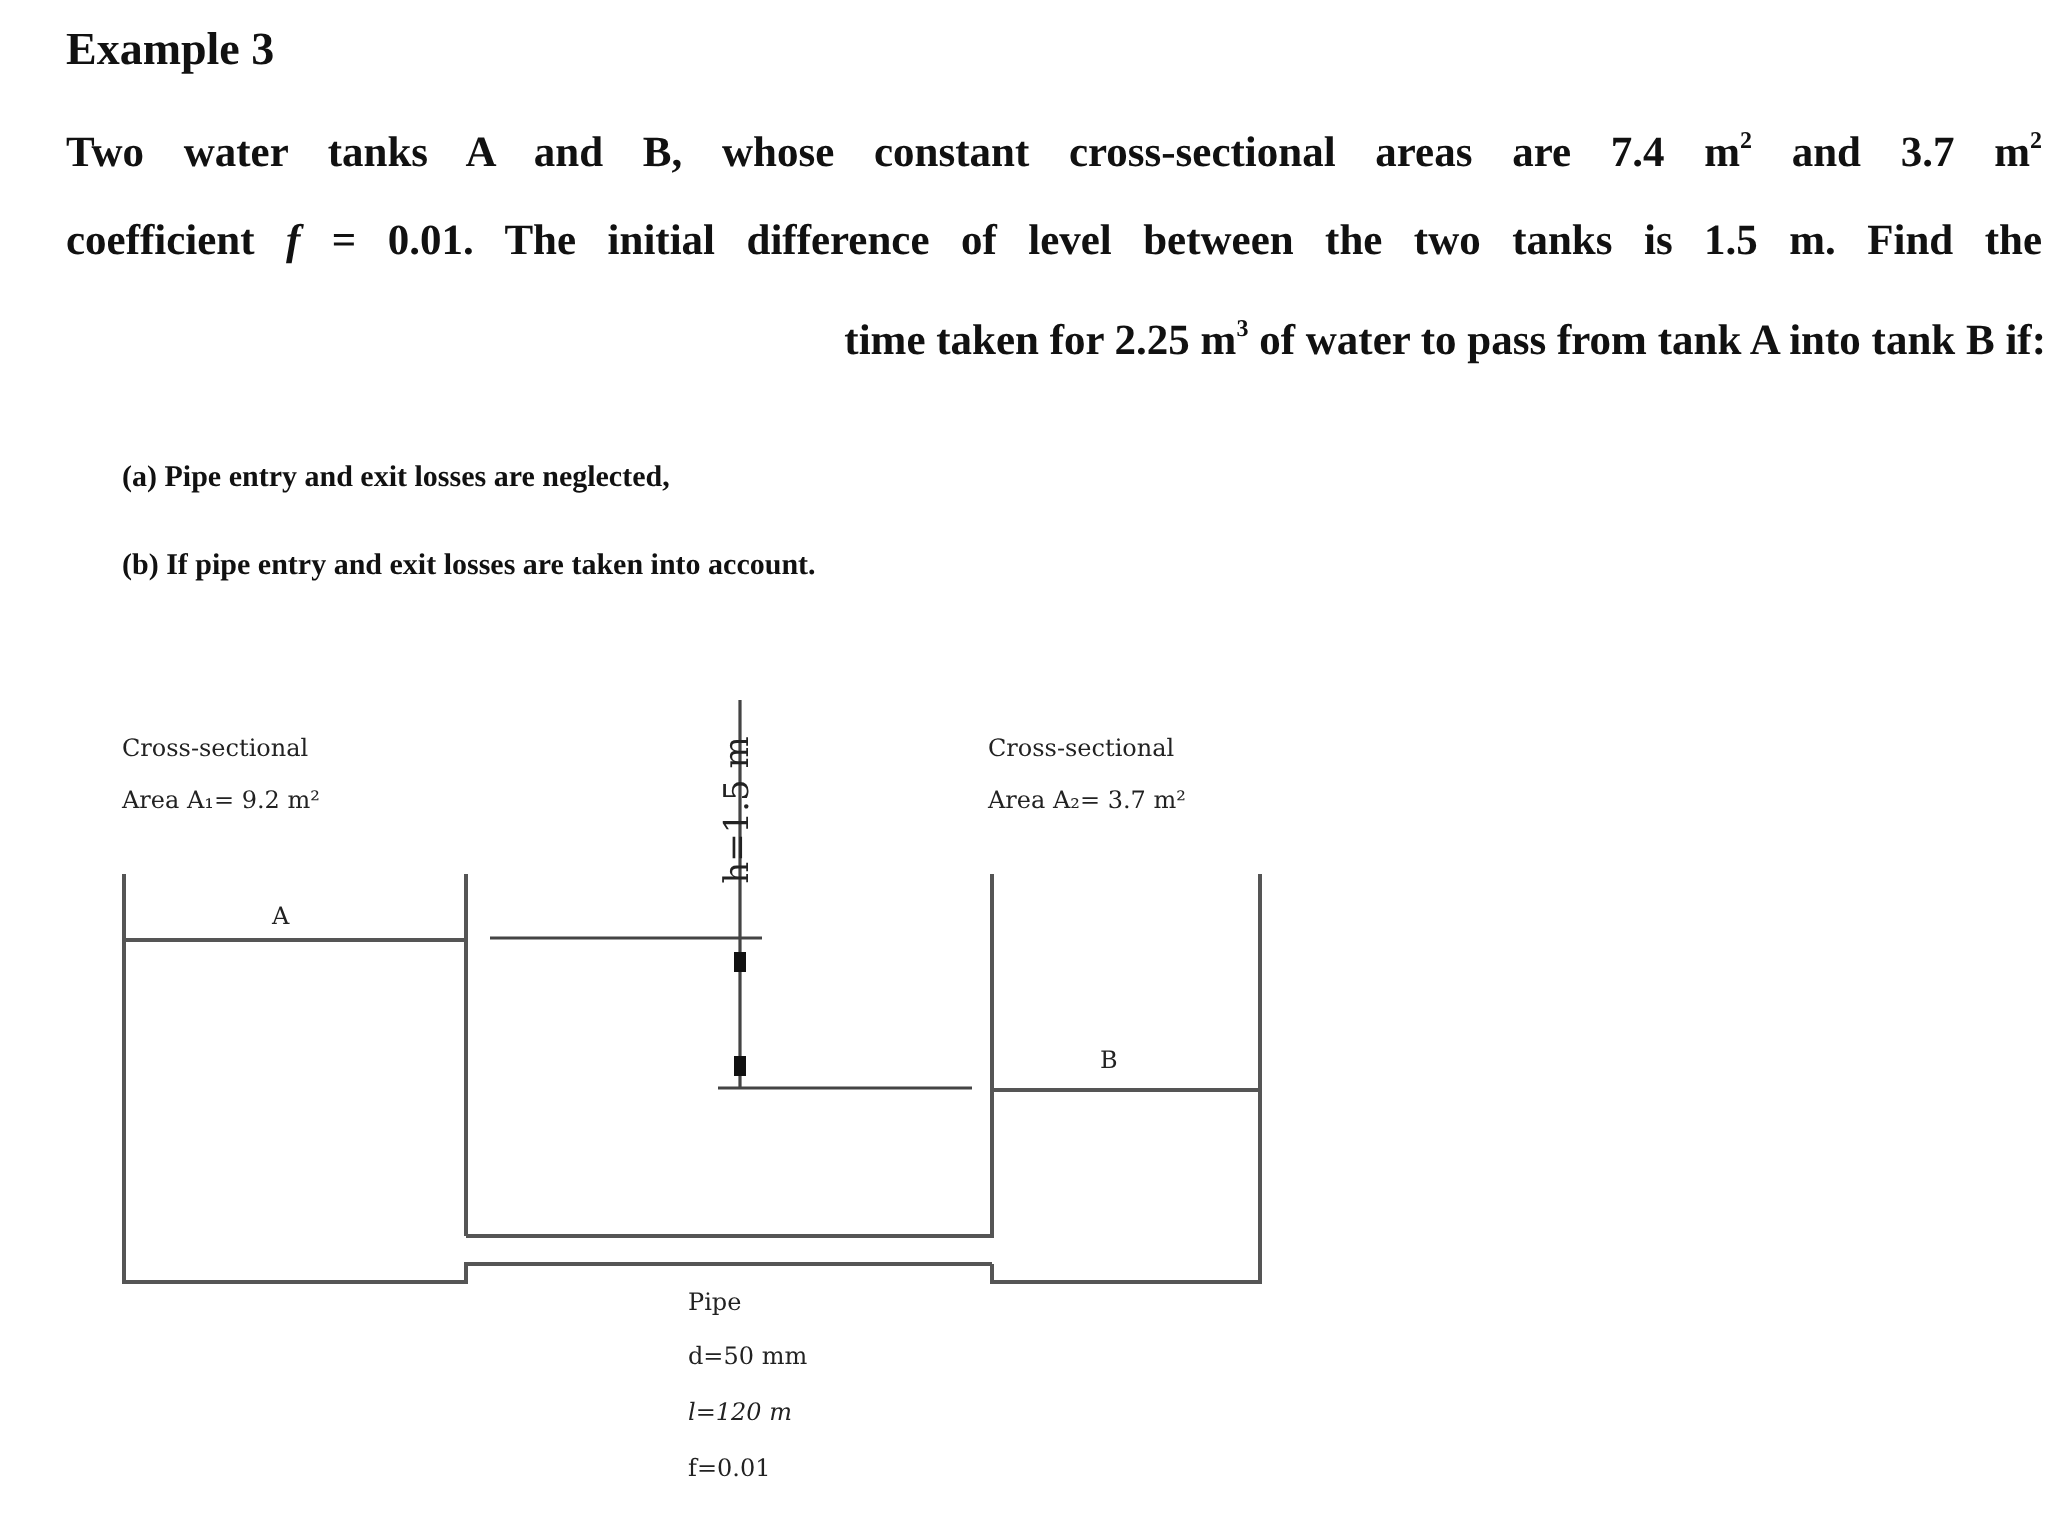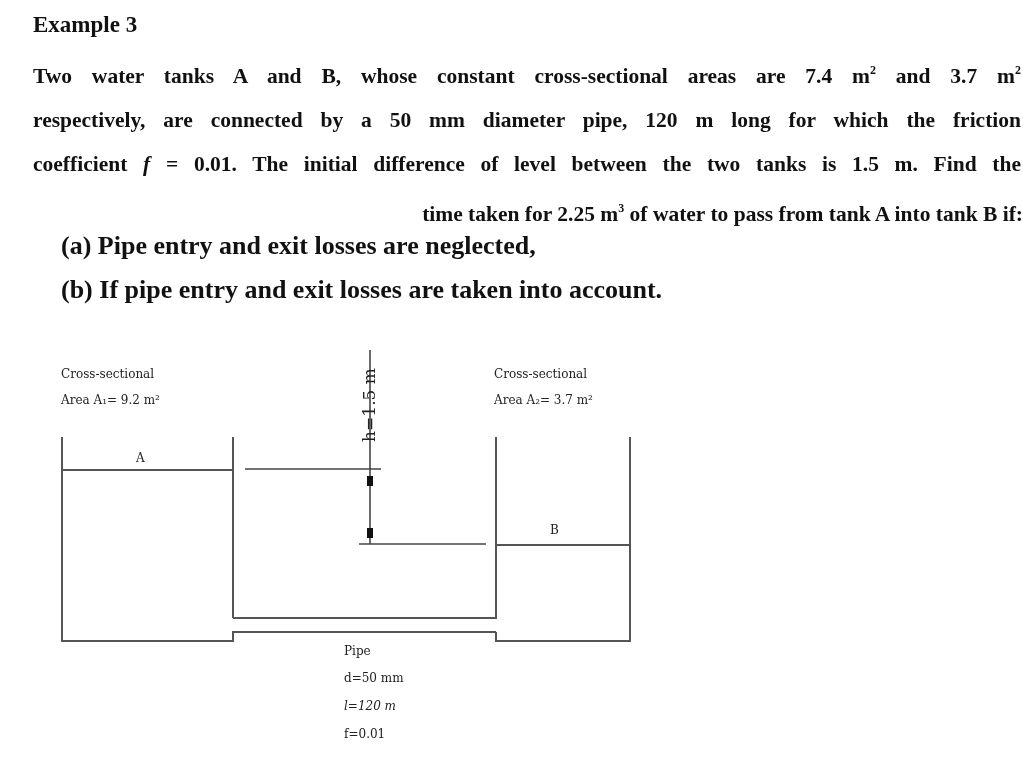--- a/index.html
+++ b/index.html
@@ -4,33 +4,32 @@
 <style>
   html, body { margin: 0; padding: 0; background: #ffffff; }
   body { width: 1023px; height: 757px; position: relative; overflow: hidden; color: #111; }
   .serif { font-family: "Liberation Serif", "DejaVu Serif", serif; }
   .title { position: absolute; left: 33px; top: 12px; font-size: 23px; font-weight: bold; }
   .para { position: absolute; left: 33px; width: 990px; font-size: 21.5px; font-weight: bold; line-height: 44px; }
   .line { display: block; white-space: nowrap; text-align: right; }
   .just { text-align: justify; text-align-last: justify; width: 988px; }
   .sup { font-size: 12px; vertical-align: 9px; }
   .fvar { font-style: italic; }
-  .item { position: absolute; left: 61px; font-size: 26px; font-weight: bold; white-space: nowrap; }
+  .item { position: absolute; left: 61px; font-size: 15px; font-weight: bold; white-space: nowrap; }
   .diag { position: absolute; left: 0; top: 0; }
   .lbl { position: absolute; font-family: "DejaVu Serif", "Liberation Serif", serif; font-size: 12px; color: #222; white-space: nowrap; line-height: 24px; }
   .hlbl { position: absolute; left: 332px; top: 395px; font-family: "DejaVu Serif", serif; font-size: 17px; color: #222; transform: rotate(-90deg); transform-origin: center; white-space: nowrap; }
 </style>
 </head>
 <body class="serif">
 
 <div class="title">Example 3</div>
 
 <div class="para" style="top:48px;">
   <span class="line just"><span>Two water tanks A and B, whose constant cross-sectional areas are 7.4 m</span><span class="sup">2</span><span> and 3.7 m</span><span class="sup">2</span></span>
-  <span class="line just">respectively, are connected by a 50 mm diameter pipe, 120 m long for which the friction</span>
   <span class="line just"><span>coefficient </span><span class="fvar">f</span><span style="font-family:Liberation Serif, serif;"> = 0.01</span><span>. The initial difference of level between the two tanks is 1.5 m. Find the</span></span>
   <span class="line"><span>time taken for 2.25 m</span><span class="sup">3</span><span> of water to pass from tank A into tank B if:</span></span>
 </div>
 
 <div class="item" style="top:231px;">(a) Pipe entry and exit losses are neglected,</div>
 <div class="item" style="top:275px;">(b) If pipe entry and exit losses are taken into account.</div>
 
 <svg class="diag" width="1023" height="757" viewBox="0 0 1023 757">
   <g stroke="#555" stroke-width="2" fill="none">
 

